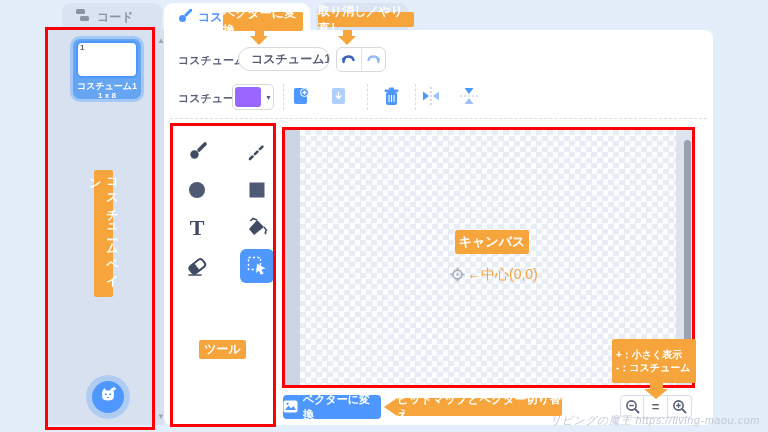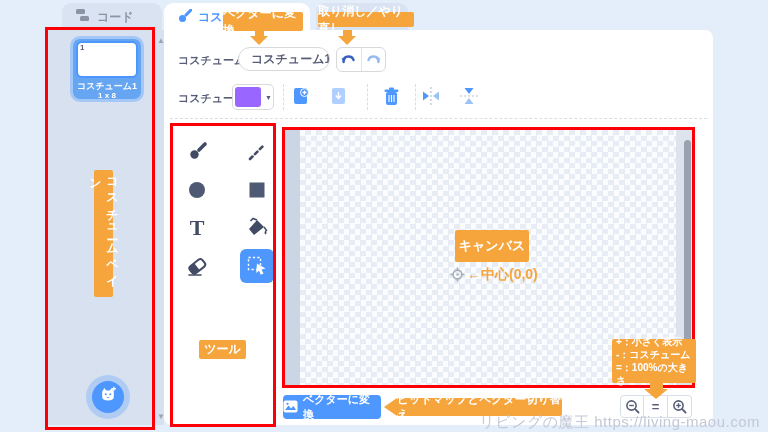--- a/index.html
+++ b/index.html
@@ -60,39 +60,39 @@
   .red-sidebar { left:45px; top:27px; width:110px; height:403px; }
   .red-tools { left:170px; top:123px; width:106px; height:304px; }
   .red-canvas { left:282px; top:127px; width:413px; height:261px; }
 
   
   .callout { background:#f6a53d; color:#fff; font-weight:bold; display:flex; align-items:center; justify-content:center; z-index:7; border-radius:2px; }
   .co-costume-name { left:223px; top:12px; width:80px; height:19px; font-size:12px; }
   .co-undo { left:318px; top:12px; width:96px; height:15px; font-size:12px; }
   .co-pane { left:94px; top:170px; width:19px; height:127px; font-size:12px; writing-mode:vertical-rl; letter-spacing:2px; }
   .co-tools { left:199px; top:340px; width:47px; height:19px; font-size:12px; }
-  .co-canvas { left:455px; top:230px; width:74px; height:32px; font-size:13px; }
+  .co-canvas { left:455px; top:230px; width:74px; height:24px; font-size:13px; }
   .co-zoomkeys { left:612px; top:339px; width:84px; height:44px; font-size:10px; flex-direction:column; align-items:flex-start; justify-content:center; padding-left:4px; line-height:13px; }
   .co-modeswitch { left:397px; top:398px; width:165px; height:18px; font-size:11.5px; }
 
   .arrow-stem { background:#f6a53d; z-index:7; }
   .tri-down { width:0; height:0; border-left:9px solid transparent; border-right:9px solid transparent; border-top:9px solid #f6a53d; z-index:7; }
   .tri-left { width:0; height:0; border-top:9px solid transparent; border-bottom:9px solid transparent; border-right:13px solid #f6a53d; z-index:7; }
 
-  .center-note { left:467px; top:266px; color:#f6a53d; font-weight:bold; font-size:14px; z-index:7; }
+  .center-note { left:467px; top:266px; color:#f6a53d; font-weight:normal; font-size:14px; z-index:7; }
 
   
   .convert-btn { left:283px; top:395px; width:98px; height:24px; background:#4d97ff; border-radius:4px; color:#fff; font-size:11px; font-weight:bold; display:flex; align-items:center; justify-content:center; gap:5px; z-index:3; }
   .zoom-group { left:620px; top:395px; display:flex; z-index:3; }
   .zoom-btn { width:24px; height:23px; background:#fff; border:1px solid #d8dee9; display:flex; align-items:center; justify-content:center; color:#575e75; font-weight:bold; font-size:13px; }
   .zoom-btn:first-child { border-radius:4px 0 0 4px; }
   .zoom-btn:last-child { border-radius:0 4px 4px 0; }
   .zoom-btn + .zoom-btn { border-left:none; }
 
-  .watermark { right:8px; top:413px; font-size:15px; color:#c3c9d6; z-index:8; letter-spacing:.5px; }
+  .watermark { right:8px; top:413px; font-size:11px; color:#c3c9d6; z-index:8; letter-spacing:.5px;font-style:italic; }
 </style>
 </head>
 <body>
 
 <div class="abs tab tab-code">
   <span>
     <svg width="15" height="13" viewBox="0 0 15 13">
         <rect x="0" y="0" width="9" height="5" rx="1.5" fill="#8b93a5"></rect>
         <rect x="4" y="7" width="9" height="5" rx="1.5" fill="#8b93a5"></rect>
       </svg>
@@ -273,21 +273,20 @@
 <div class="abs arrow-stem" style="left:343px; top:30px; width:9px; height:6px;"></div>
 <div class="abs tri-down" style="left:338px; top:36px;"></div>
 
 <div class="abs callout co-pane">コスチュームペイン</div>
 <div class="abs callout co-tools">ツール</div>
 <div class="abs callout co-canvas">キャンバス</div>
 
 <div class="abs callout co-zoomkeys">
   <span>+：小さく表示</span>
   <span>-：コスチューム</span>
-  <span>=：100%の大きさ</span>
 </div>
 <div class="abs arrow-stem" style="left:650px; top:383px; width:13px; height:6px;"></div>
 <div class="abs tri-down" style="left:644px; top:389px; border-left-width:12px; border-right-width:12px; border-top-width:10px;"></div>
 
 <div class="abs tri-left" style="left:384px; top:398px;"></div>
 <div class="abs callout co-modeswitch">ビットマップとベクター切り替え</div>
 
 <div class="abs convert-btn">
   <span>
     <svg width="15" height="13" viewBox="0 0 15 13">

